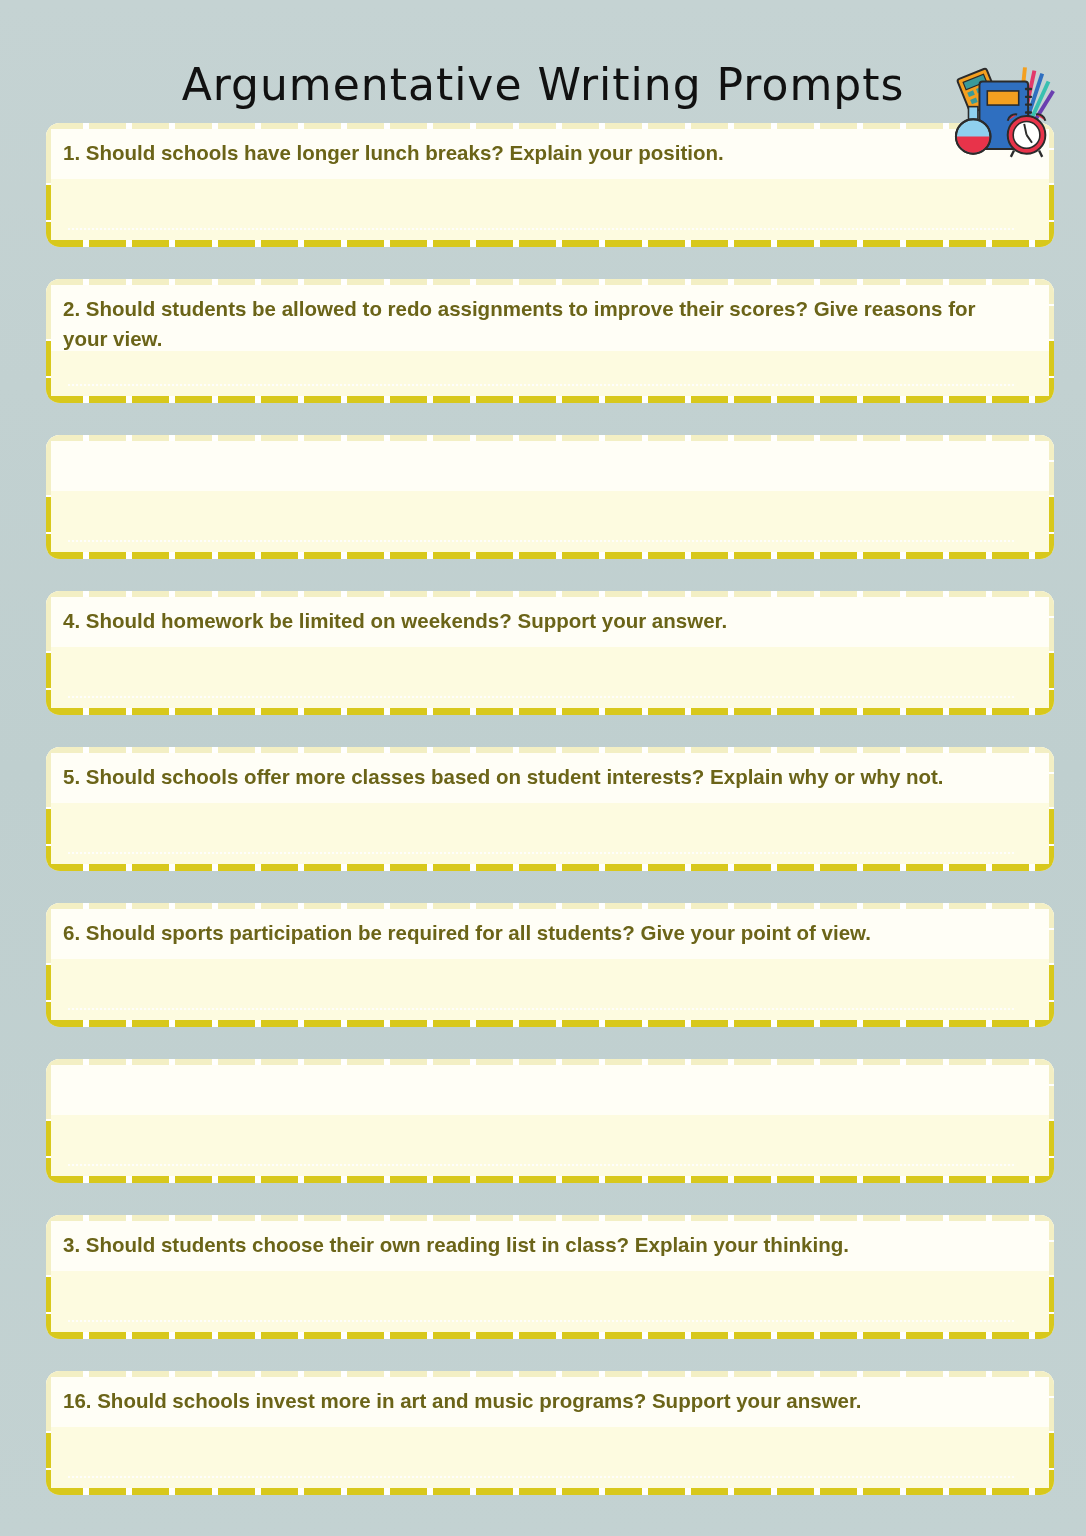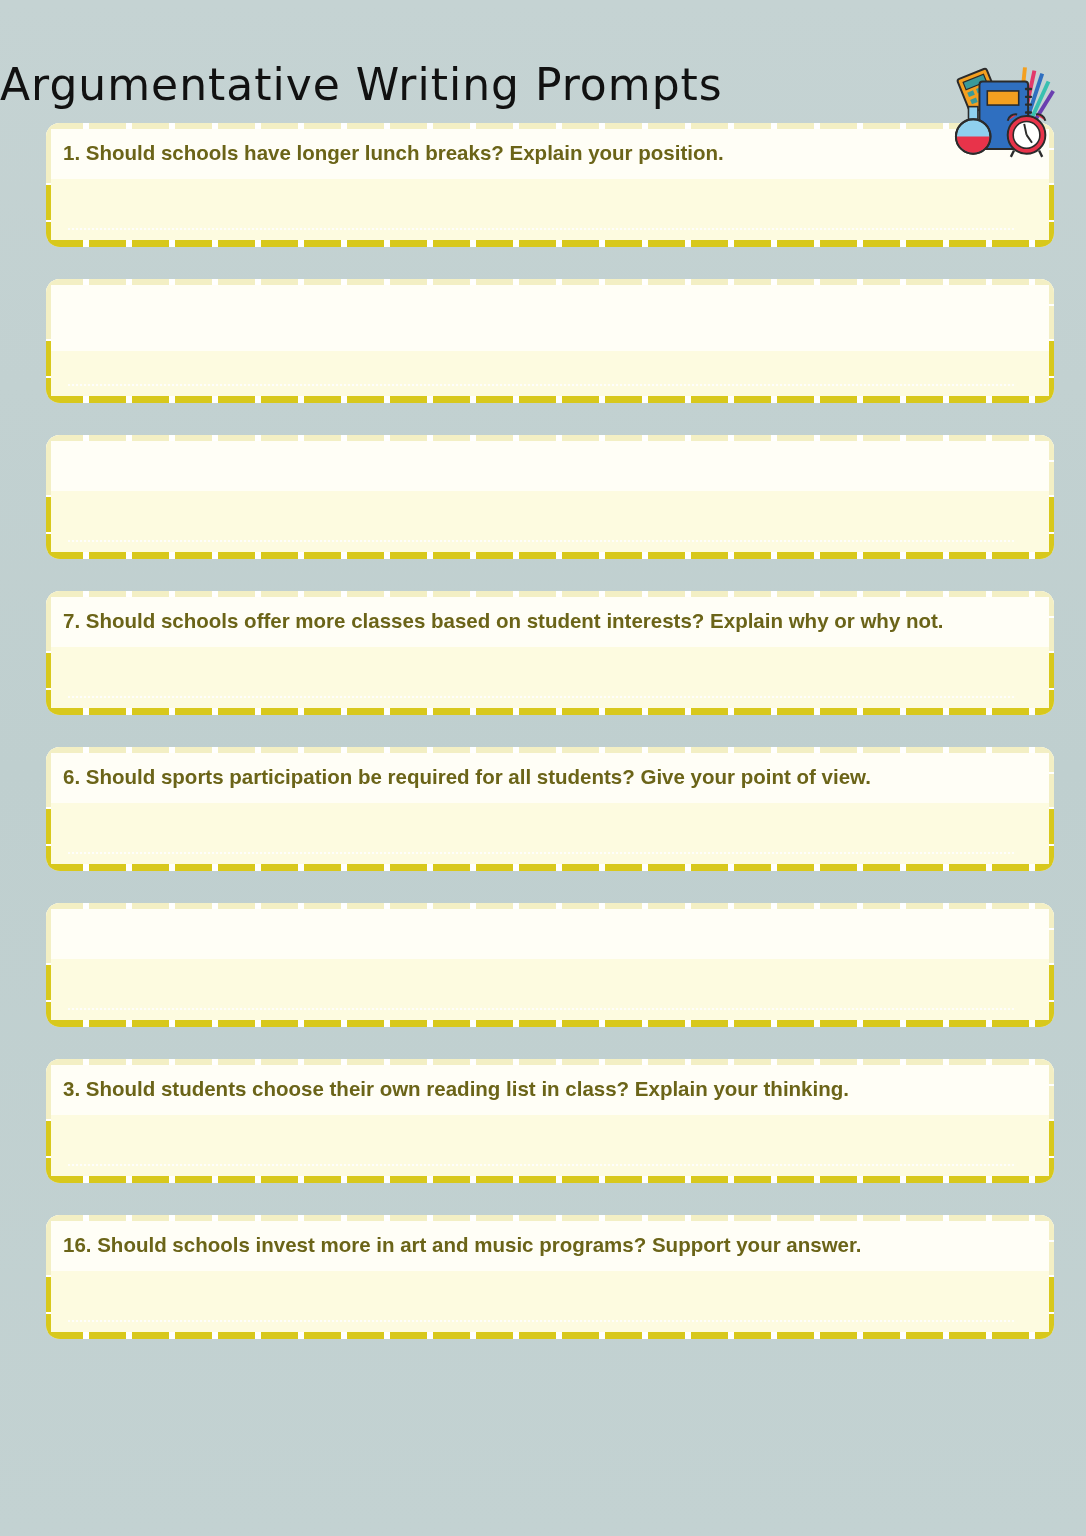--- a/index.html
+++ b/index.html
@@ -9,21 +9,21 @@
       background: #c3d1d1;
       background: linear-gradient(180deg, #c5d3d3 0%, #bfcfcf 50%, #c3d2d2 100%);
       position: relative;
       overflow: hidden;
       font-family: "Liberation Sans", sans-serif;
     }
     .title {
       position: absolute;
       left: 0; top: 30px;
       width: 1086px;
-      text-align: left;
+      text-align: center;
       font-family: "DejaVu Sans", sans-serif;
       font-size: 44px;
       letter-spacing: 1px;
       color: #111;
       font-weight: normal;
     }
     .school-icon {
       position: absolute;
       left: 948px; top: 58px;
       width: 110px; height: 102px;
@@ -151,40 +151,50 @@
     <div class="card-text">1. Should schools have longer lunch breaks? Explain your position.</div>
     <div class="answer-area">
         <div class="answer-line"></div>
       </div>
   </div>
 
   <div class="card two-line">
     <div class="side-left"></div>
       <div class="side-right"></div>
     <div class="card-head"></div>
-    <div class="answer-area">
-        <div class="answer-line"></div>
-      </div>
-  </div>
-
-  <div class="card">
-    <div class="side-left"></div>
-      <div class="side-right"></div>
-    <div class="card-head"></div>
-    <div class="answer-area">
-        <div class="answer-line"></div>
-      </div>
-  </div>
-
-
-  <div class="card">
-    <div class="side-left"></div>
-      <div class="side-right"></div>
-    <div class="card-head"></div>
-    <div class="card-text">7. Should schools offer more classes based on student interests? Explain why or why not.</div>
+    <div class="card-text">2. Should students be allowed to redo assignments to improve their scores? Give reasons for your view.</div>
+    <div class="answer-area">
+        <div class="answer-line"></div>
+      </div>
+  </div>
+
+  <div class="card">
+    <div class="side-left"></div>
+      <div class="side-right"></div>
+    <div class="card-head"></div>
+    <div class="answer-area">
+        <div class="answer-line"></div>
+      </div>
+  </div>
+
+  <div class="card">
+    <div class="side-left"></div>
+      <div class="side-right"></div>
+    <div class="card-head"></div>
+    <div class="card-text">4. Should homework be limited on weekends? Support your answer.</div>
+    <div class="answer-area">
+        <div class="answer-line"></div>
+      </div>
+  </div>
+
+  <div class="card">
+    <div class="side-left"></div>
+      <div class="side-right"></div>
+    <div class="card-head"></div>
+    <div class="card-text">5. Should schools offer more classes based on student interests? Explain why or why not.</div>
     <div class="answer-area">
         <div class="answer-line"></div>
       </div>
   </div>
 
   <div class="card">
     <div class="side-left"></div>
       <div class="side-right"></div>
     <div class="card-head"></div>
     <div class="card-text">6. Should sports participation be required for all students? Give your point of view.</div>

